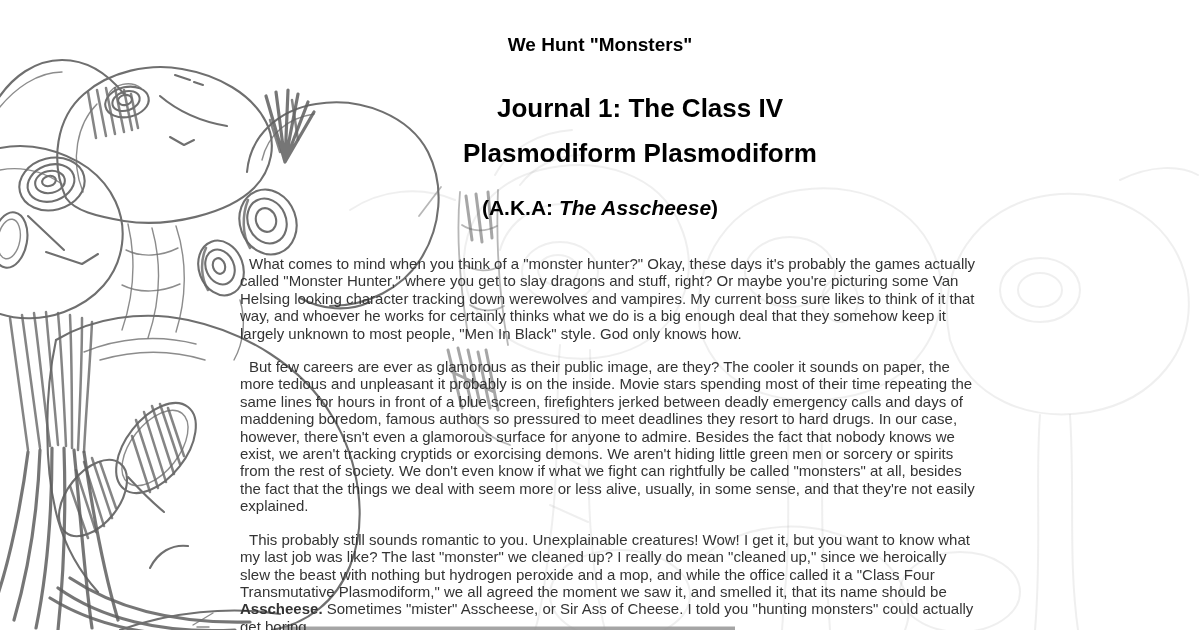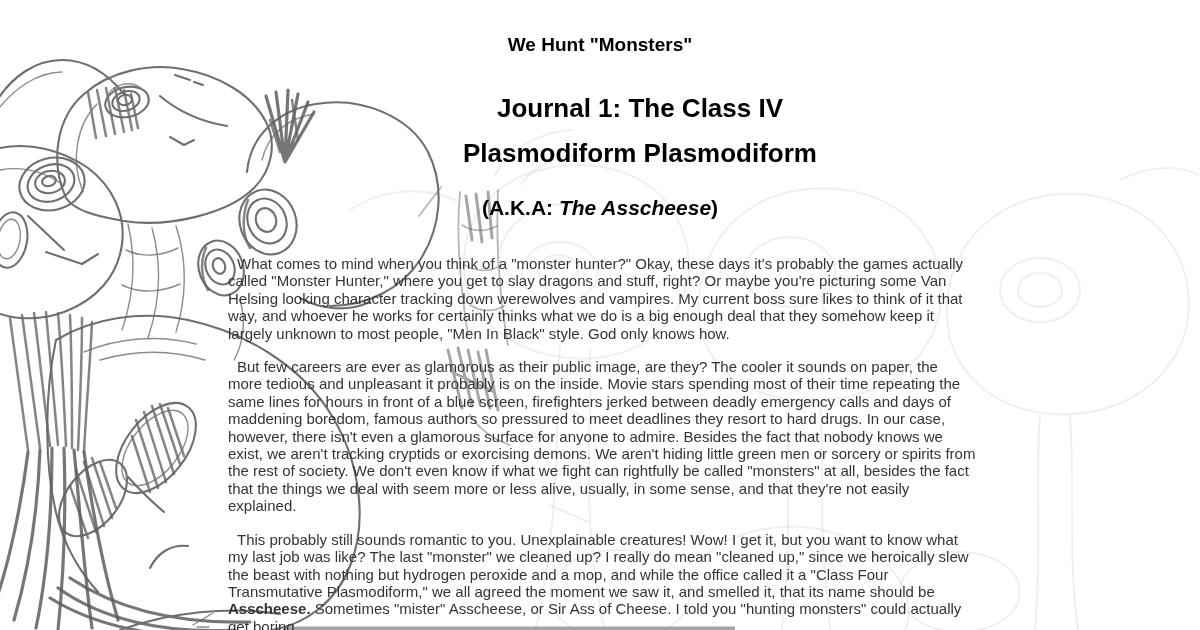--- a/index.html
+++ b/index.html
@@ -16,21 +16,21 @@
   .content{position:absolute;left:0;top:0;width:1200px;height:630px;z-index:1;}
   .series-title{position:absolute;top:34px;left:0;width:1200px;text-align:center;
     font-size:19px;font-weight:700;color:var(--heading-text);}
   .journal-title{position:absolute;top:86px;left:0;width:1200px;text-align:center;
     font-size:26px;line-height:45px;font-weight:700;color:var(--heading-text);margin-left:40px;}
   .aka-subtitle{position:absolute;top:196px;left:0;width:1200px;text-align:center;
     font-size:21px;font-weight:700;color:var(--heading-text);}
   .aka-subtitle .seg-bold-italic{font-style:italic;}
   .article{position:absolute;top:255px;left:224px;width:752px;
     font-size:15px;line-height:17.4px;color:var(--body-text);}
-  .article p{margin:0 0 16px 4px;text-indent:9px;}
+  .article p{margin:0 0 16px 16px;text-indent:9px;}
   .seg-bold-italic{font-weight:700;}
   
   .s{fill:none;stroke:var(--sketch-stroke);stroke-width:2.1;stroke-linecap:round;stroke-linejoin:round;}
   .s-thin{fill:none;stroke:var(--sketch-stroke);stroke-width:1.4;stroke-linecap:round;opacity:.8;}
   .s-heavy{fill:none;stroke:#5e5e5e;stroke-width:3.2;stroke-linecap:round;opacity:.85;}
   .s-hatch{fill:none;stroke:#666;stroke-width:2.5;stroke-linecap:round;opacity:.8;}
   .s-mid{fill:none;stroke:#7c7c7c;stroke-width:1.8;stroke-linecap:round;opacity:.55;}
   .s-midheavy{fill:none;stroke:#6a6a6a;stroke-width:3;stroke-linecap:round;opacity:.6;}
   .s-faint{fill:none;stroke:var(--faint-stroke);stroke-width:2;stroke-linecap:round;opacity:.16;}
 </style>

